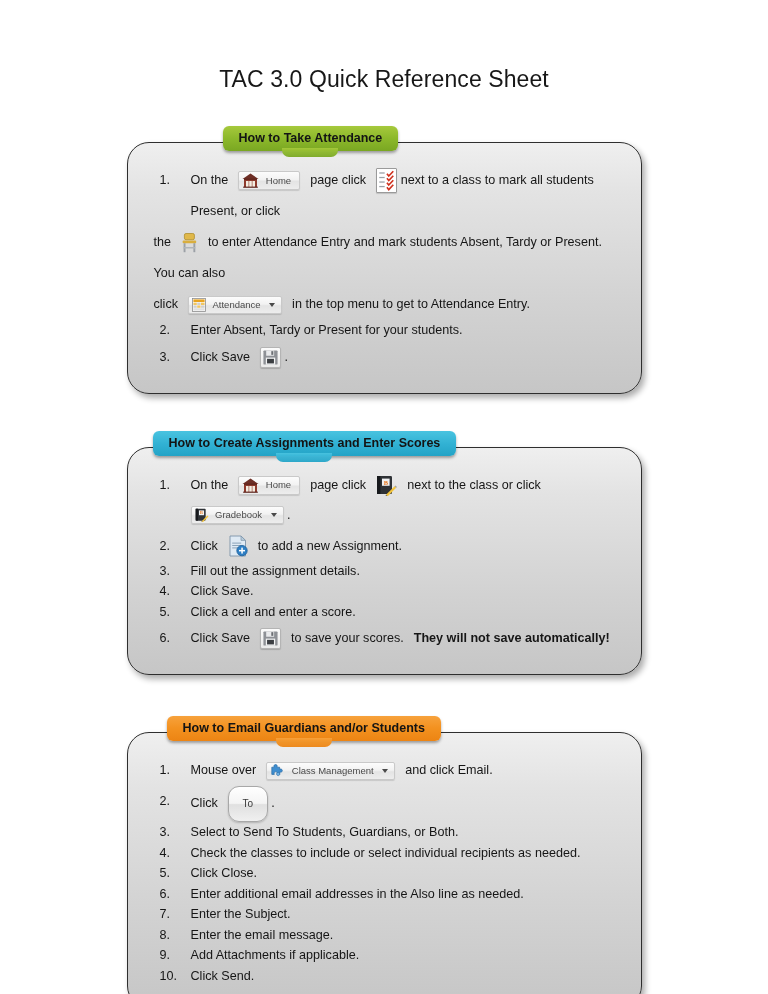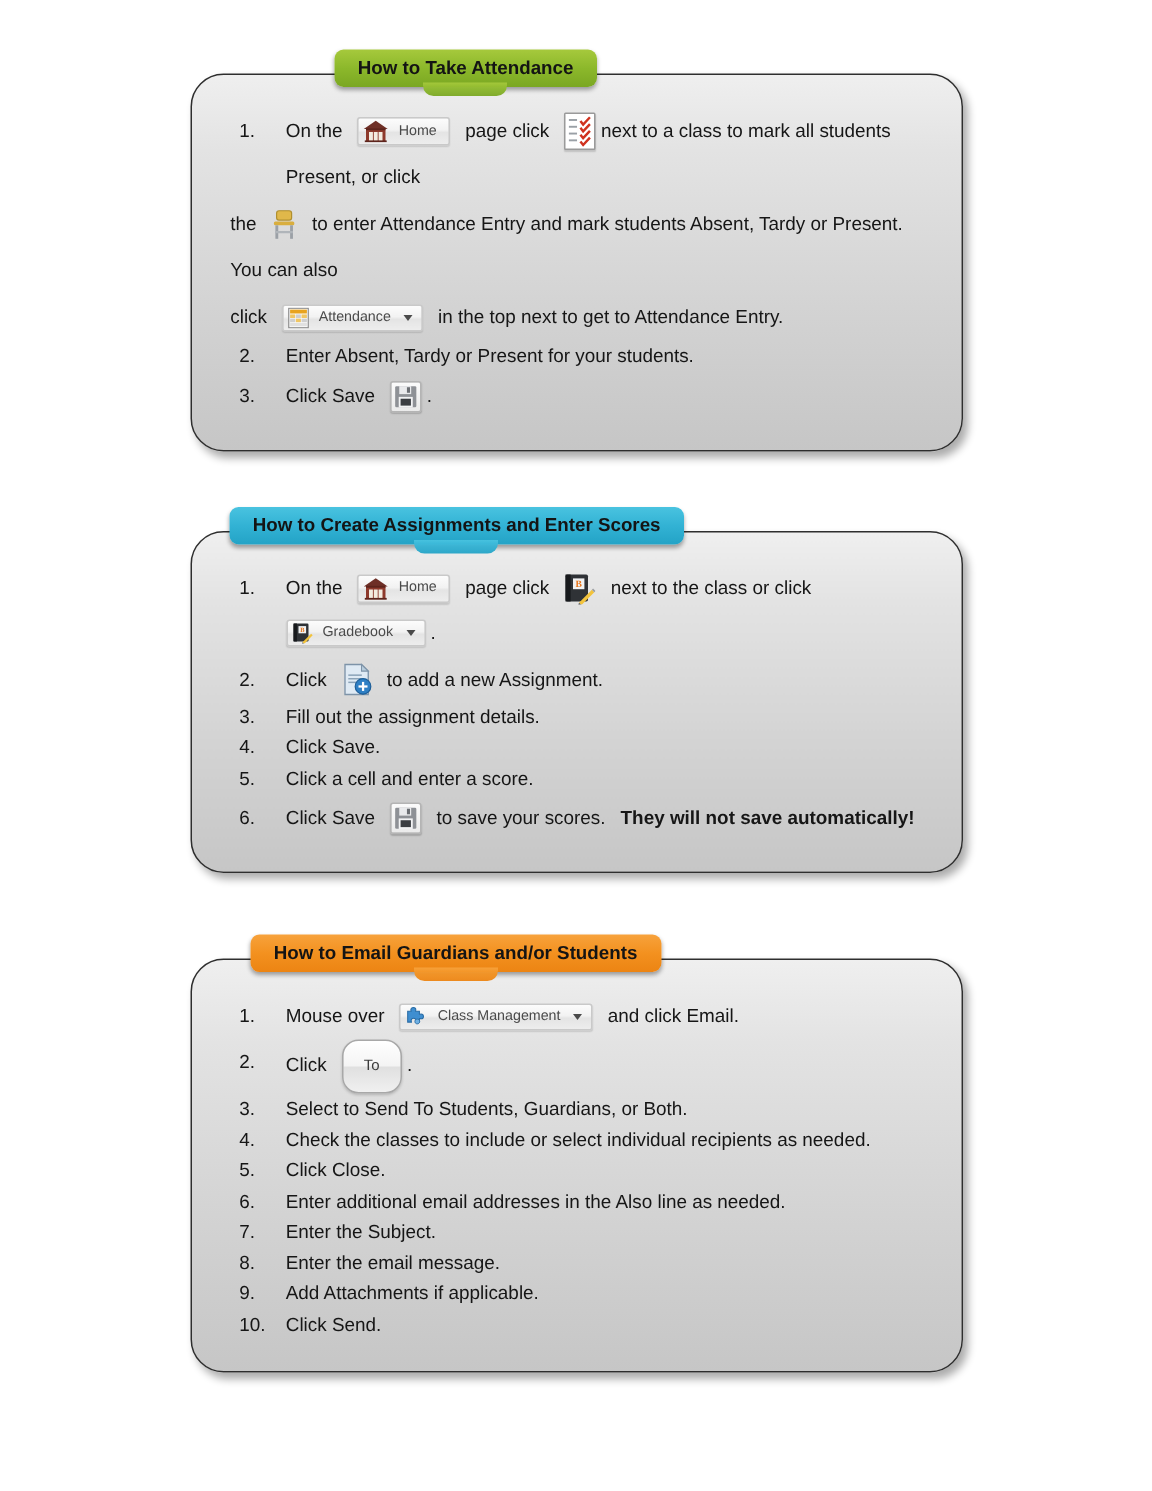--- a/index.html
+++ b/index.html
@@ -214,20 +214,21 @@
     box-shadow: 0 1px 2px rgba(0,0,0,0.2), inset 0 1px 0 #fff;
   }
 
   .spacer-sm { display:inline-block; width:3px; }
 </style>
 </head>
 <body>
 
 <div class="page">
 
+  <h1 class="doc-title">TAC 3.0 Quick Reference Sheet</h1>
 
   <div class="section section-1">
     <div class="tab-wrap">
       <span class="tab tab-green tab-1">How to Take Attendance</span>
     </div>
 
     <div class="panel panel-1">
       <ol class="steps">
 
         <li class="tall">
@@ -295,21 +296,21 @@
                 <rect x="9" y="4.6" width="3.6" height="2.4" fill="#f0c663"></rect>
                 <rect x="1.4" y="7.4" width="3.4" height="2.4" fill="#cfcfcf"></rect>
                 <rect x="5.2" y="7.4" width="3.4" height="2.4" fill="#f0c663"></rect>
                 <rect x="9" y="7.4" width="3.6" height="2.4" fill="#cfcfcf"></rect>
                 <rect x="1.4" y="10.2" width="11.2" height="2.3" fill="#e0e0e0"></rect>
               </svg>
               <span class="lbl">Attendance</span>
               <span class="caret"></span>
             </span>
             <span class="spacer-sm"></span>
-            <span>in the top next to get to Attendance Entry.</span>
+            <span>in the top menu to get to Attendance Entry.</span>
           </span>
         </li>
 
         <li>
           <span>Enter Absent, Tardy or Present for your students.</span>
         </li>
 
         <li class="taller">
           <span>Click Save</span>
           <span class="spacer-sm"></span>

